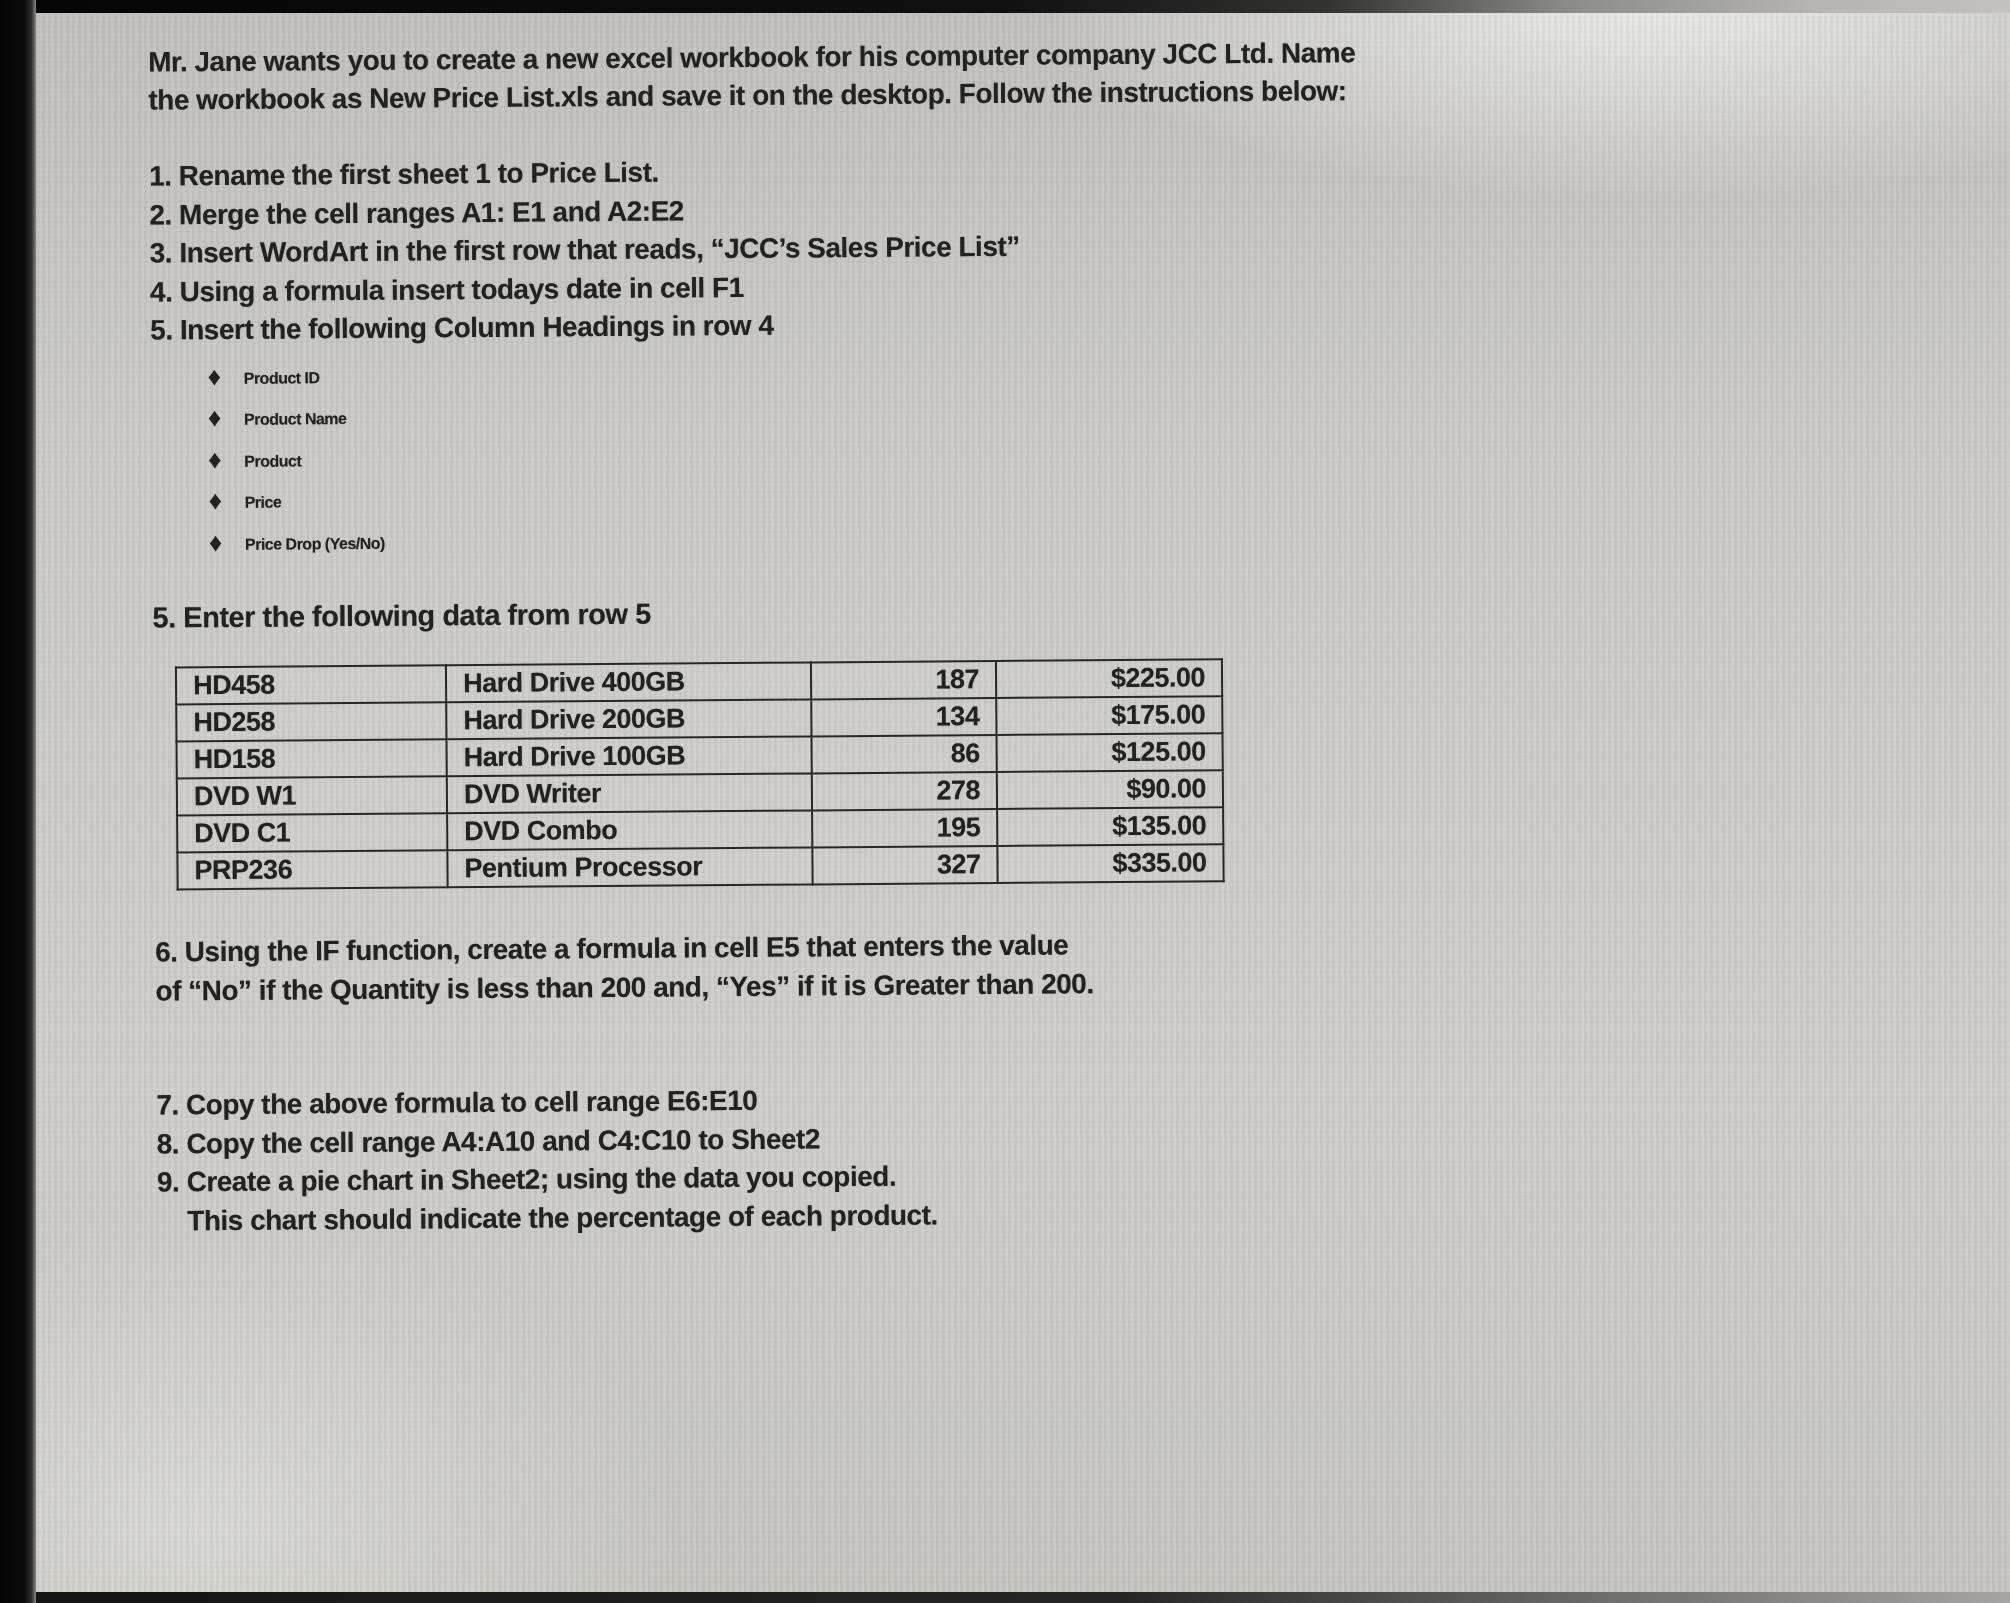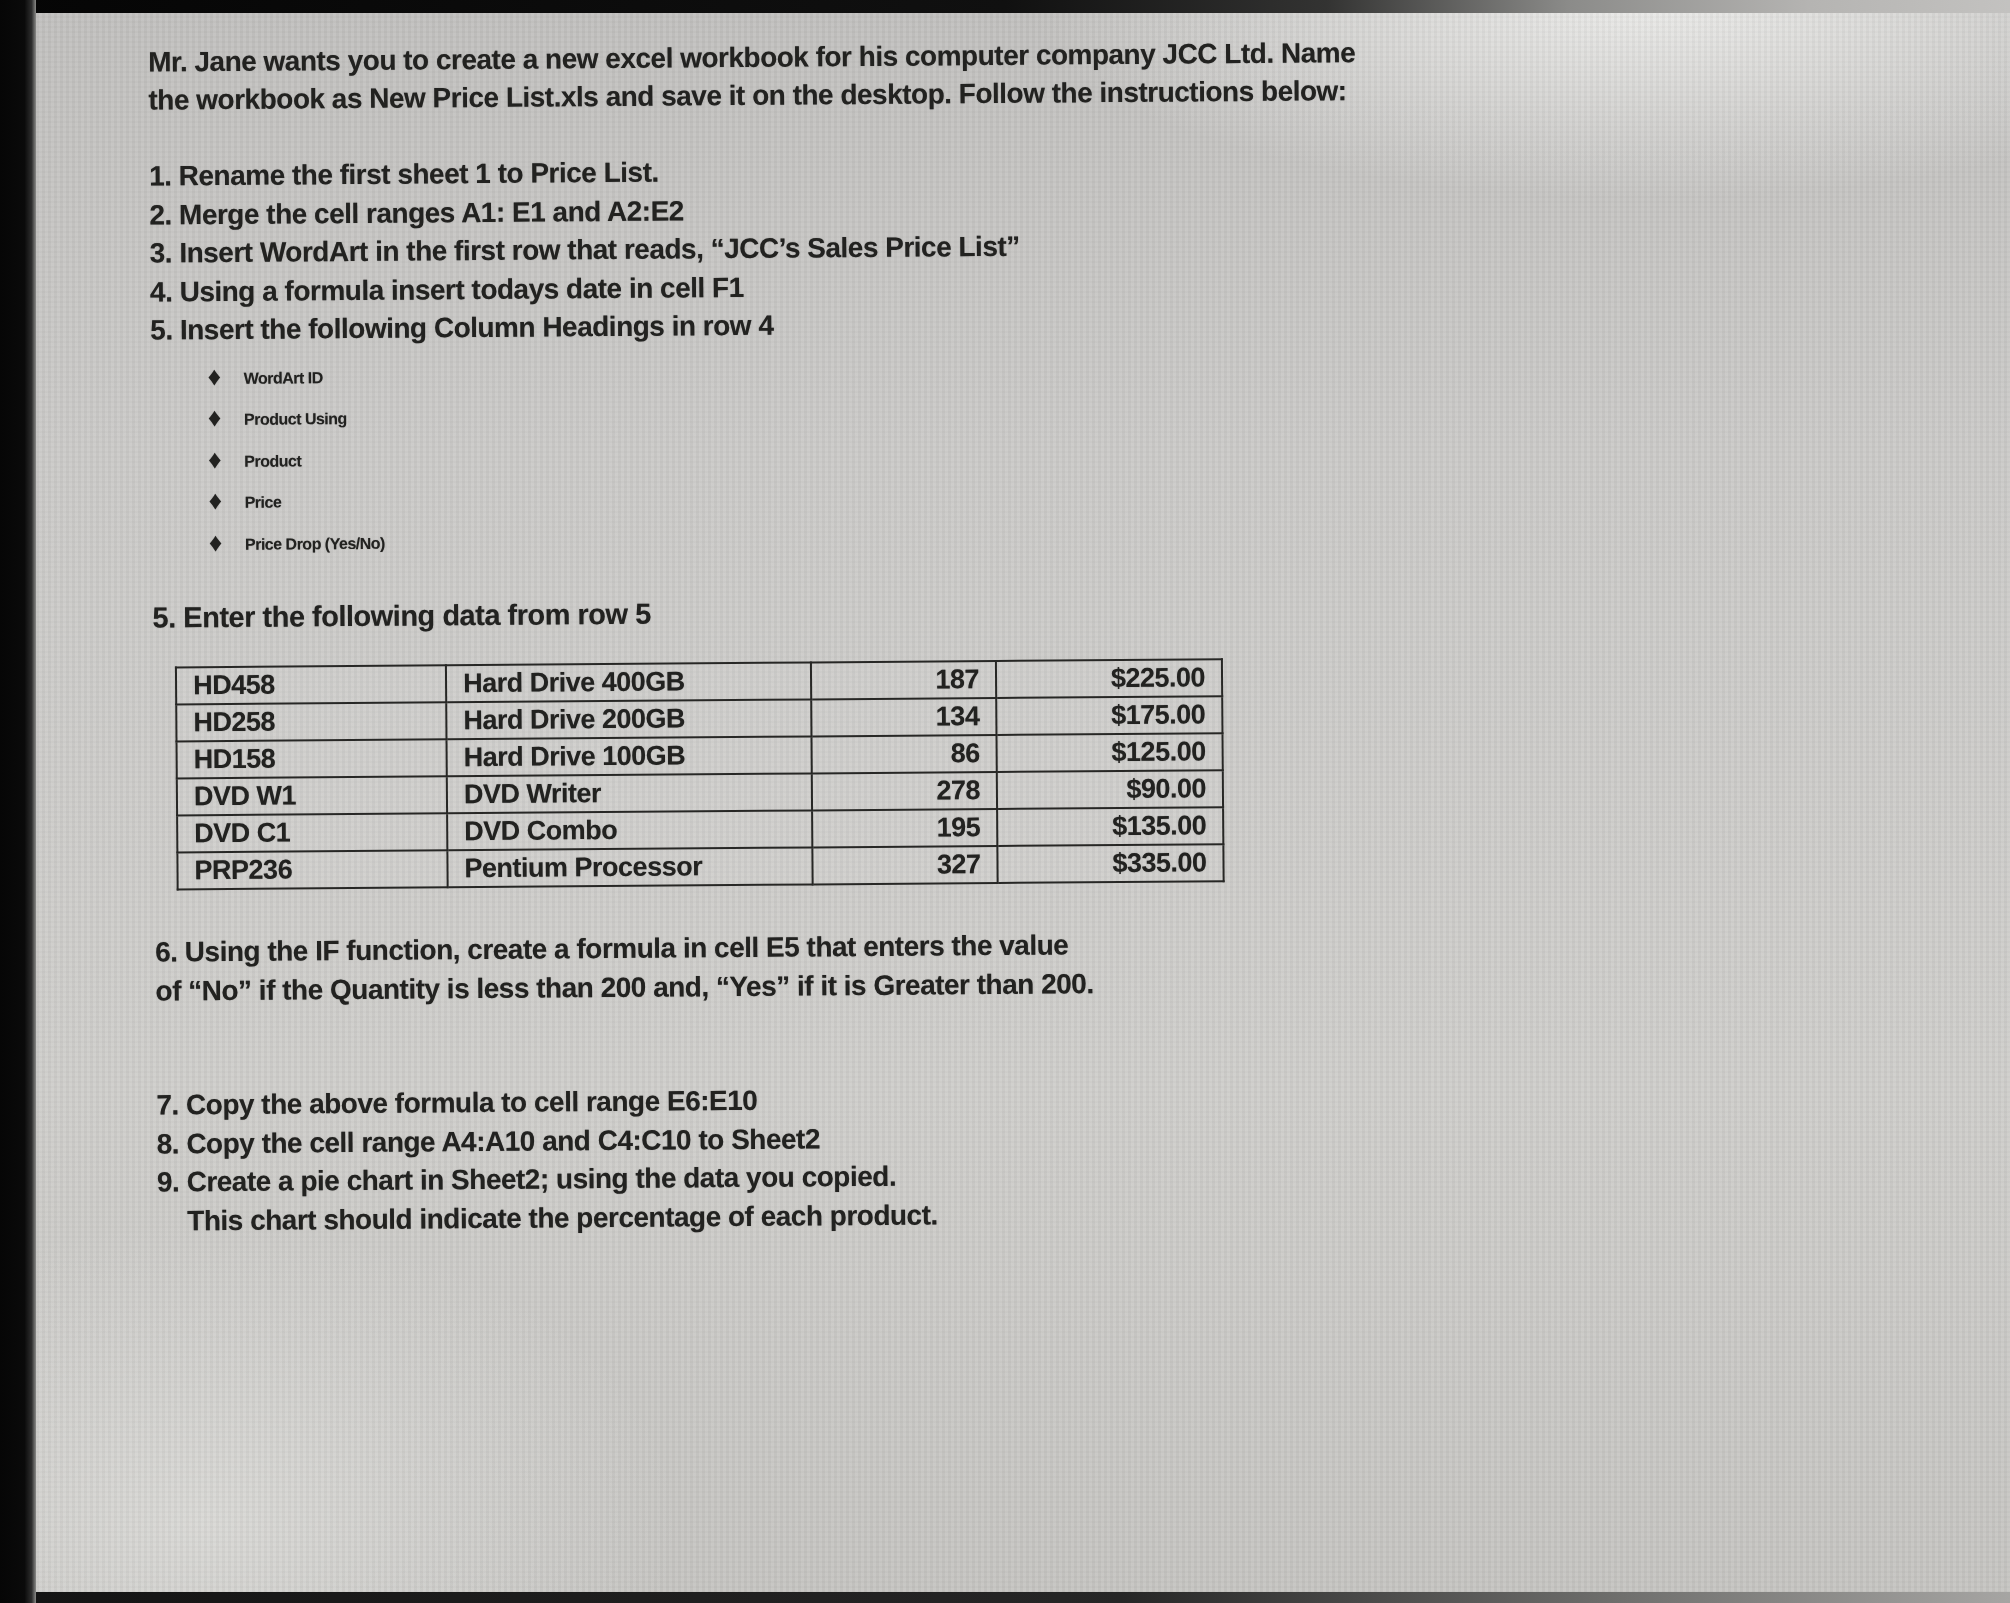--- a/index.html
+++ b/index.html
@@ -149,24 +149,24 @@
     <div class="instructions">
       <div class="instruction-item">1. Rename the first sheet 1 to Price List.</div>
       <div class="instruction-item">2. Merge the cell ranges A1: E1 and A2:E2</div>
       <div class="instruction-item">3. Insert WordArt in the first row that reads, “JCC’s Sales Price List”</div>
       <div class="instruction-item">4. Using a formula insert todays date in cell F1</div>
       <div class="instruction-item">5. Insert the following Column Headings in row 4</div>
     </div>
 
     <div class="bullets">
       <div class="bullet-row">
-        <span class="diamond">♦</span><span>WordArt ID</span>
-      </div>
-      <div class="bullet-row">
-        <span class="diamond">♦</span><span>Product Using</span>
+        <span class="diamond">♦</span><span>Product ID</span>
+      </div>
+      <div class="bullet-row">
+        <span class="diamond">♦</span><span>Product Name</span>
       </div>
       <div class="bullet-row">
         <span class="diamond">♦</span><span>Product</span>
       </div>
       <div class="bullet-row">
         <span class="diamond">♦</span><span>Price</span>
       </div>
       <div class="bullet-row">
         <span class="diamond">♦</span><span>Price Drop (Yes/No)</span>
       </div>

